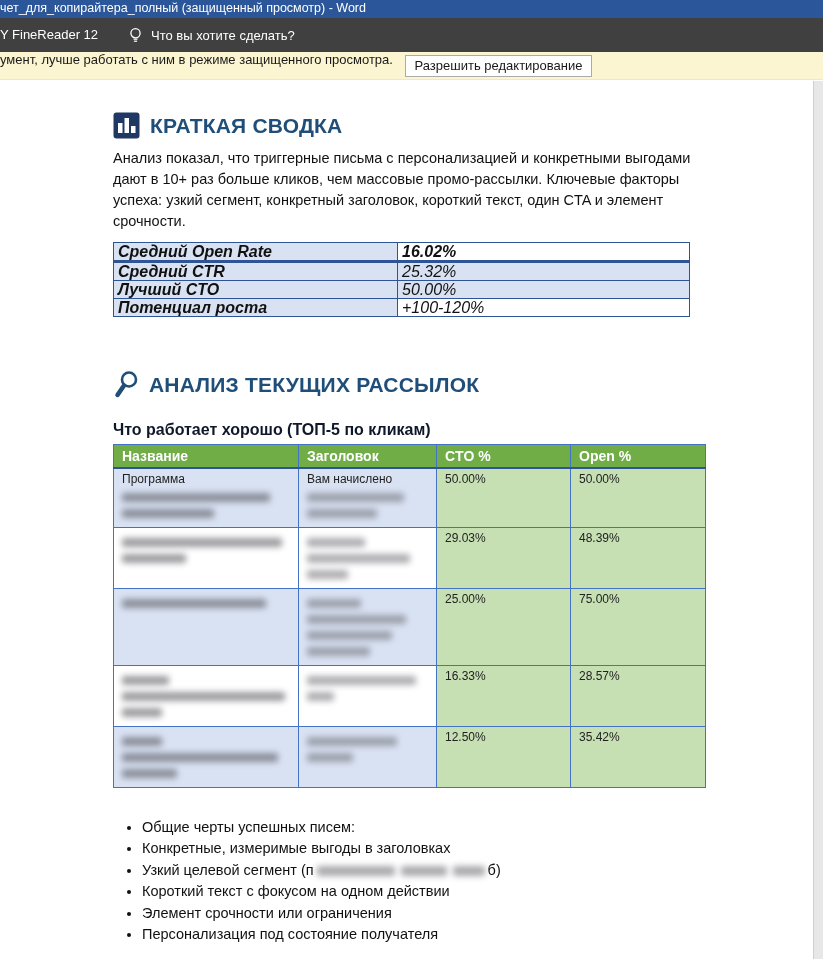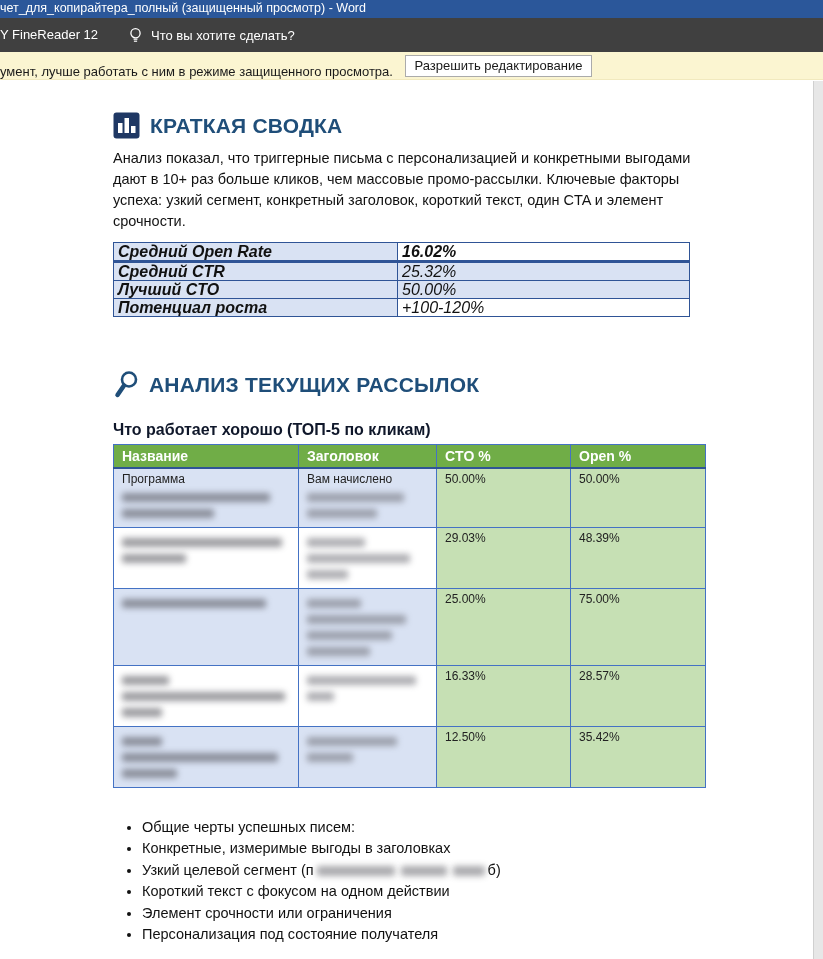--- a/index.html
+++ b/index.html
@@ -16,21 +16,21 @@
   }
   .ribbon {
     height:34px; background:#404040; color:#ffffff;
     display:flex; align-items:center; overflow:hidden;
   }
   .ribbon .tab { font-size:13px; line-height:34px; padding-right:30px; white-space:nowrap; }
   .tellme { display:flex; align-items:center; gap:8px; font-size:13px; white-space:nowrap; }
 
   .msgbar {
     height:28px; background:#FBF5D1; border-bottom:1px solid #F1E9BE;
-    position:relative; display:flex; align-items:flex-end;
+    position:relative; display:flex; align-items:flex-start;
     font-size:13px; color:#1a1a1a; white-space:nowrap; overflow:hidden;
   }
   .enable-btn {
     position:absolute; left:405px; top:3px; width:187px; height:22px;
     background:#ffffff; border:1px solid #ABABAB; font-size:13px; color:#1a1a1a;
     font-family:"Liberation Sans", sans-serif; cursor:pointer; text-align:center; line-height:20px;
   }
 
   .scroll-strip {
     position:absolute; top:81px; right:0; width:10px; bottom:0;

